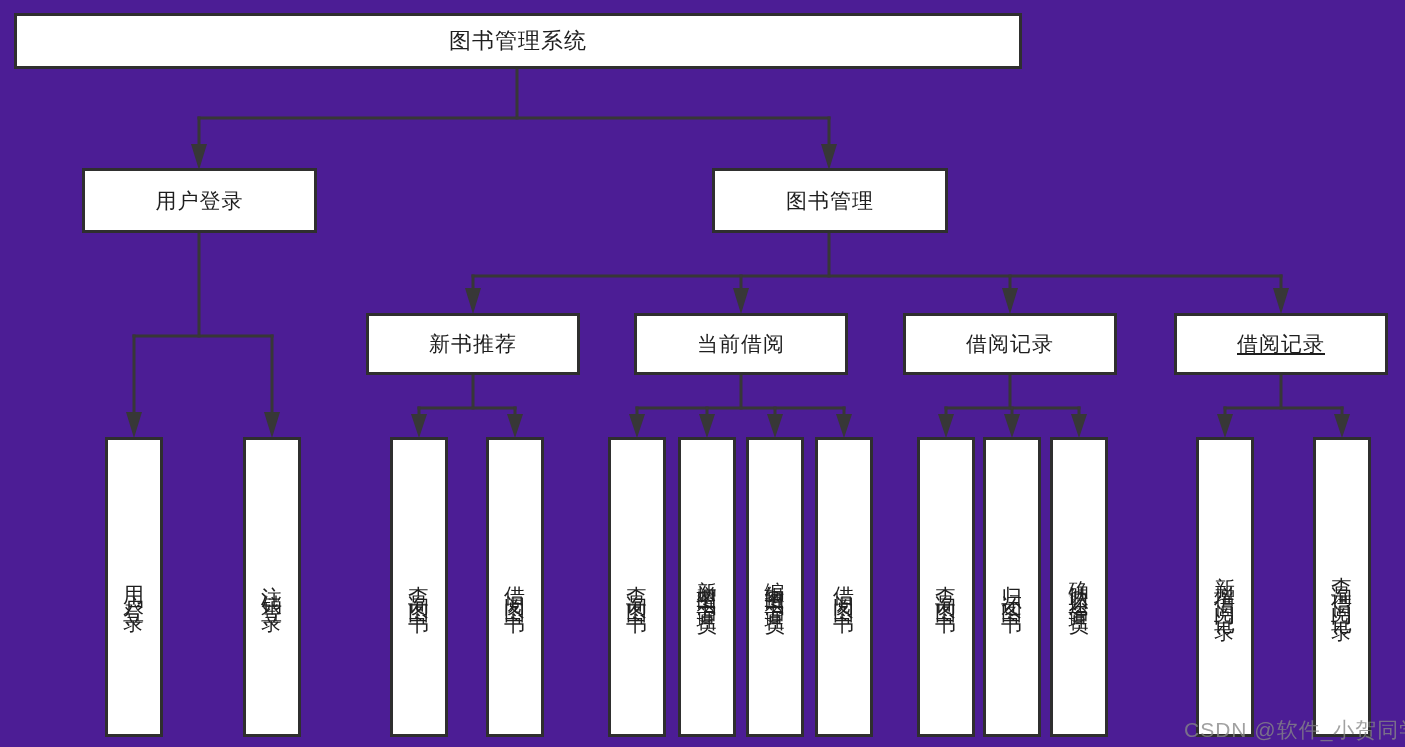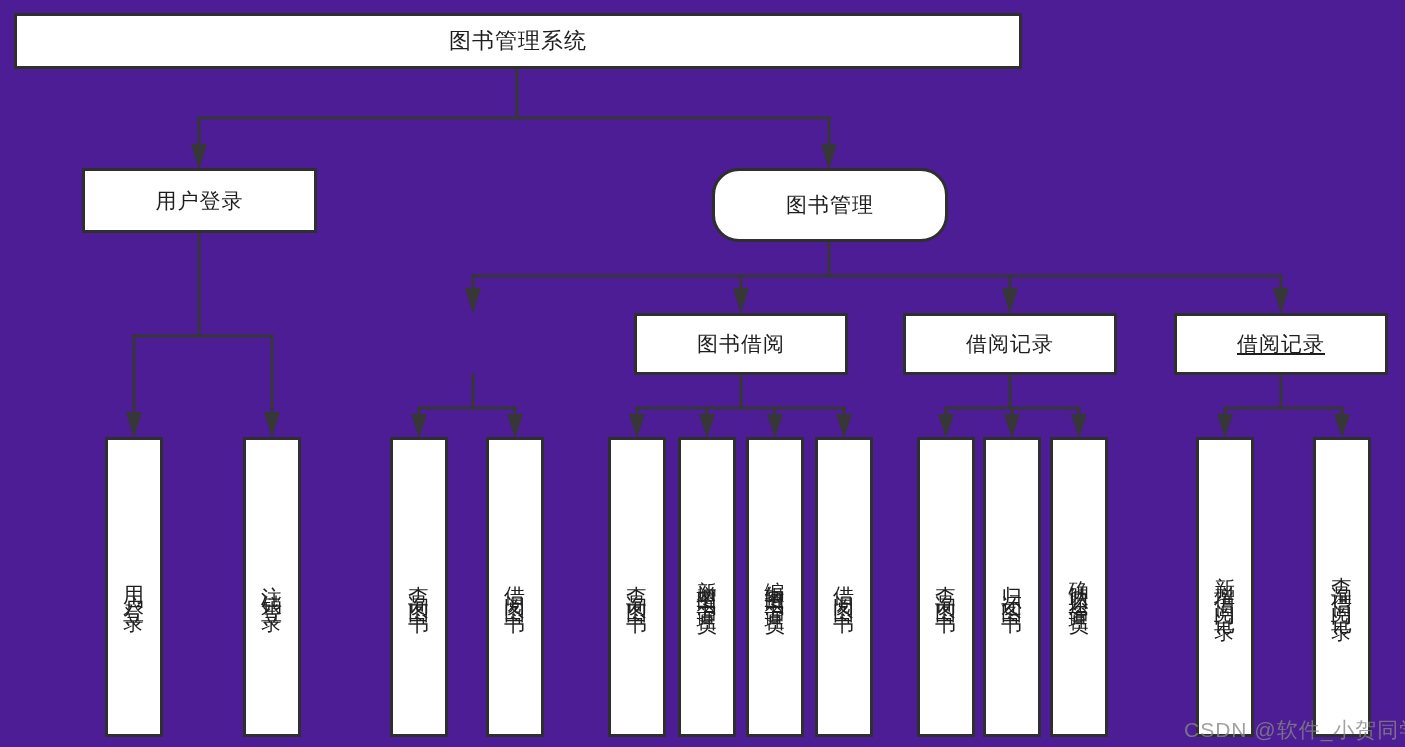--- a/index.html
+++ b/index.html
@@ -129,26 +129,29 @@
     <polygon points="1334,414 1350,414 1342,438" stroke="none"></polygon>
   </svg>
 
   <div class="node hbox root" style="left:14px; top:13px; width:1008px; height:56px;">
     <span class="label">图书管理系统</span>
   </div>
 
   <div class="node hbox" style="left:82px; top:168px; width:235px; height:65px;">
     <span class="label">用户登录</span>
   </div>
-  <div class="node hbox" style="left:712px; top:168px; width:236px; height:74px;border-radius:27px;">
+  <div class="node hbox" style="left:712px; top:168px; width:236px; height:65px;">
     <span class="label">图书管理</span>
   </div>
 
+  <div class="node hbox" style="left:366px; top:313px; width:214px; height:62px;">
+    <span class="label">新书推荐</span>
+  </div>
   <div class="node hbox" style="left:634px; top:313px; width:214px; height:62px;">
-    <span class="label">图书借阅</span>
+    <span class="label">当前借阅</span>
   </div>
   <div class="node hbox" style="left:903px; top:313px; width:214px; height:62px;">
     <span class="label">借阅记录</span>
   </div>
   <div class="node hbox" style="left:1174px; top:313px; width:214px; height:62px;text-decoration:underline;">
     <span class="label">借阅记录</span>
   </div>
 
   <div class="node vbox" style="left:105px; top:437px; width:58px; height:300px;">
     <span class="label">用户登录</span>

